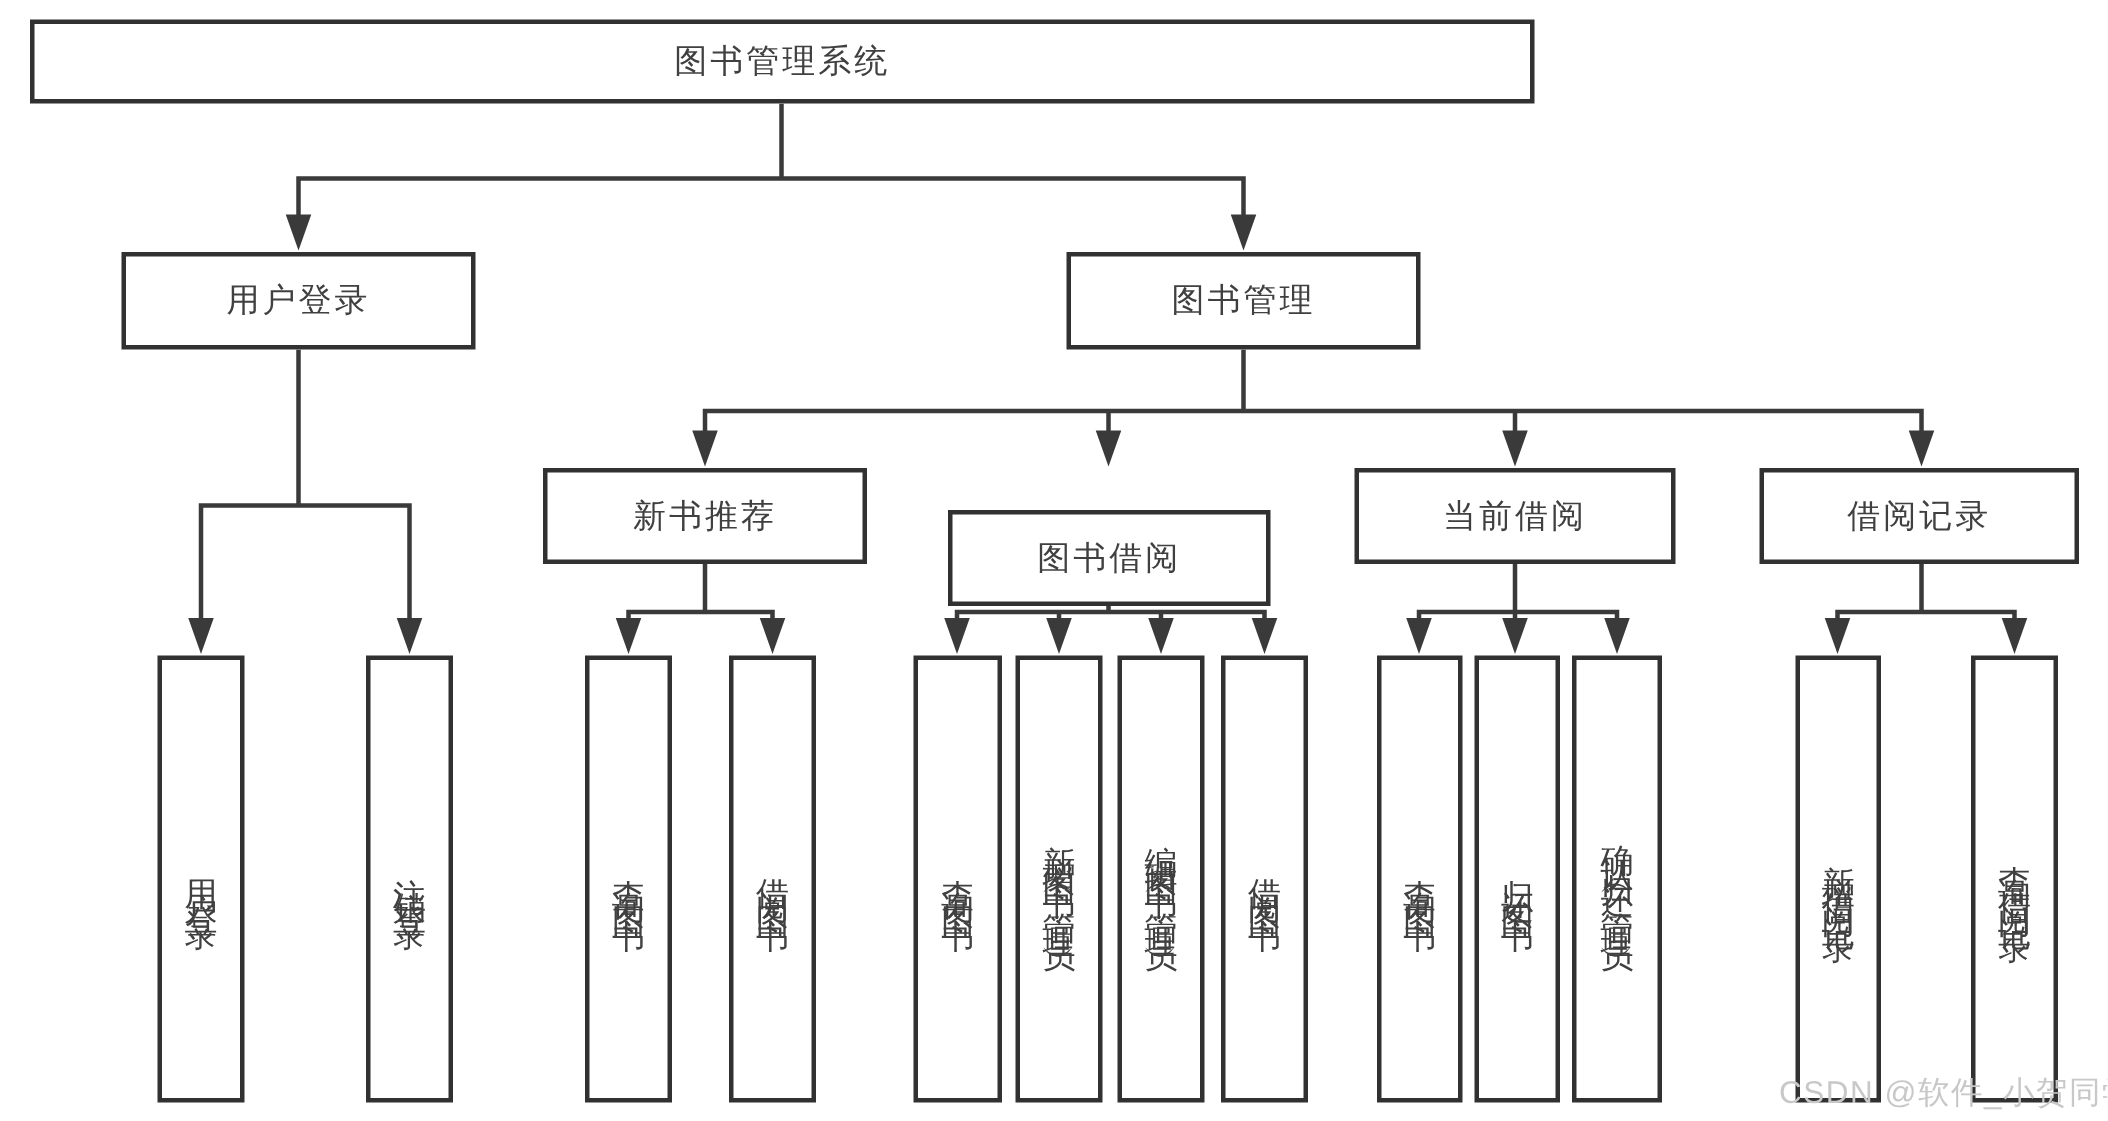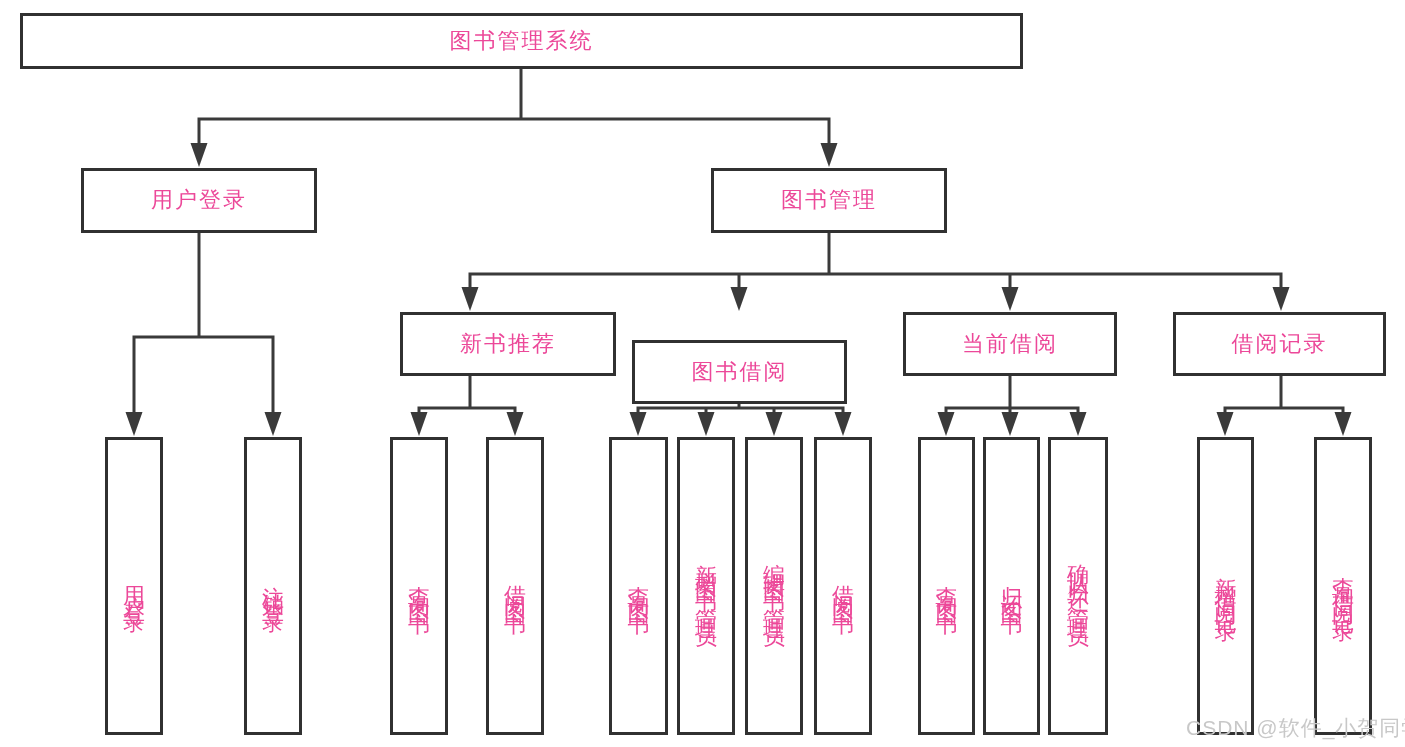--- a/index.html
+++ b/index.html
@@ -28,21 +28,21 @@
     box-sizing: border-box;
     background: #ffffff;
     border: 3px solid #313131;
     display: flex;
     align-items: center;
     justify-content: center;
     z-index: 2;
   }
   .node .label {
     font-size: 22px;
-    color: #ec4899;
+    color: #404040;
     letter-spacing: 2px;
     white-space: nowrap;
     line-height: 1.2;
   }
   .node.v .label {
     writing-mode: vertical-rl;
     text-orientation: mixed;
     letter-spacing: 9px;
     line-height: 1;
   }
@@ -99,21 +99,21 @@
     <span class="label">图书管理系统</span>
   </div>
 
   <div class="node h" style="left:81px; top:168px; width:236px; height:65px;">
     <span class="label">用户登录</span>
   </div>
   <div class="node h" style="left:711px; top:168px; width:236px; height:65px;">
     <span class="label">图书管理</span>
   </div>
 
-  <div class="node h" style="left:362px; top:312px; width:216px; height:64px;margin-left:38px;">
+  <div class="node h" style="left:362px; top:312px; width:216px; height:64px;">
     <span class="label">新书推荐</span>
   </div>
   <div class="node h" style="left:632px; top:312px; width:215px; height:64px;margin-top:28px;">
     <span class="label">图书借阅</span>
   </div>
   <div class="node h" style="left:903px; top:312px; width:214px; height:64px;">
     <span class="label">当前借阅</span>
   </div>
   <div class="node h" style="left:1173px; top:312px; width:213px; height:64px;">
     <span class="label">借阅记录</span>

